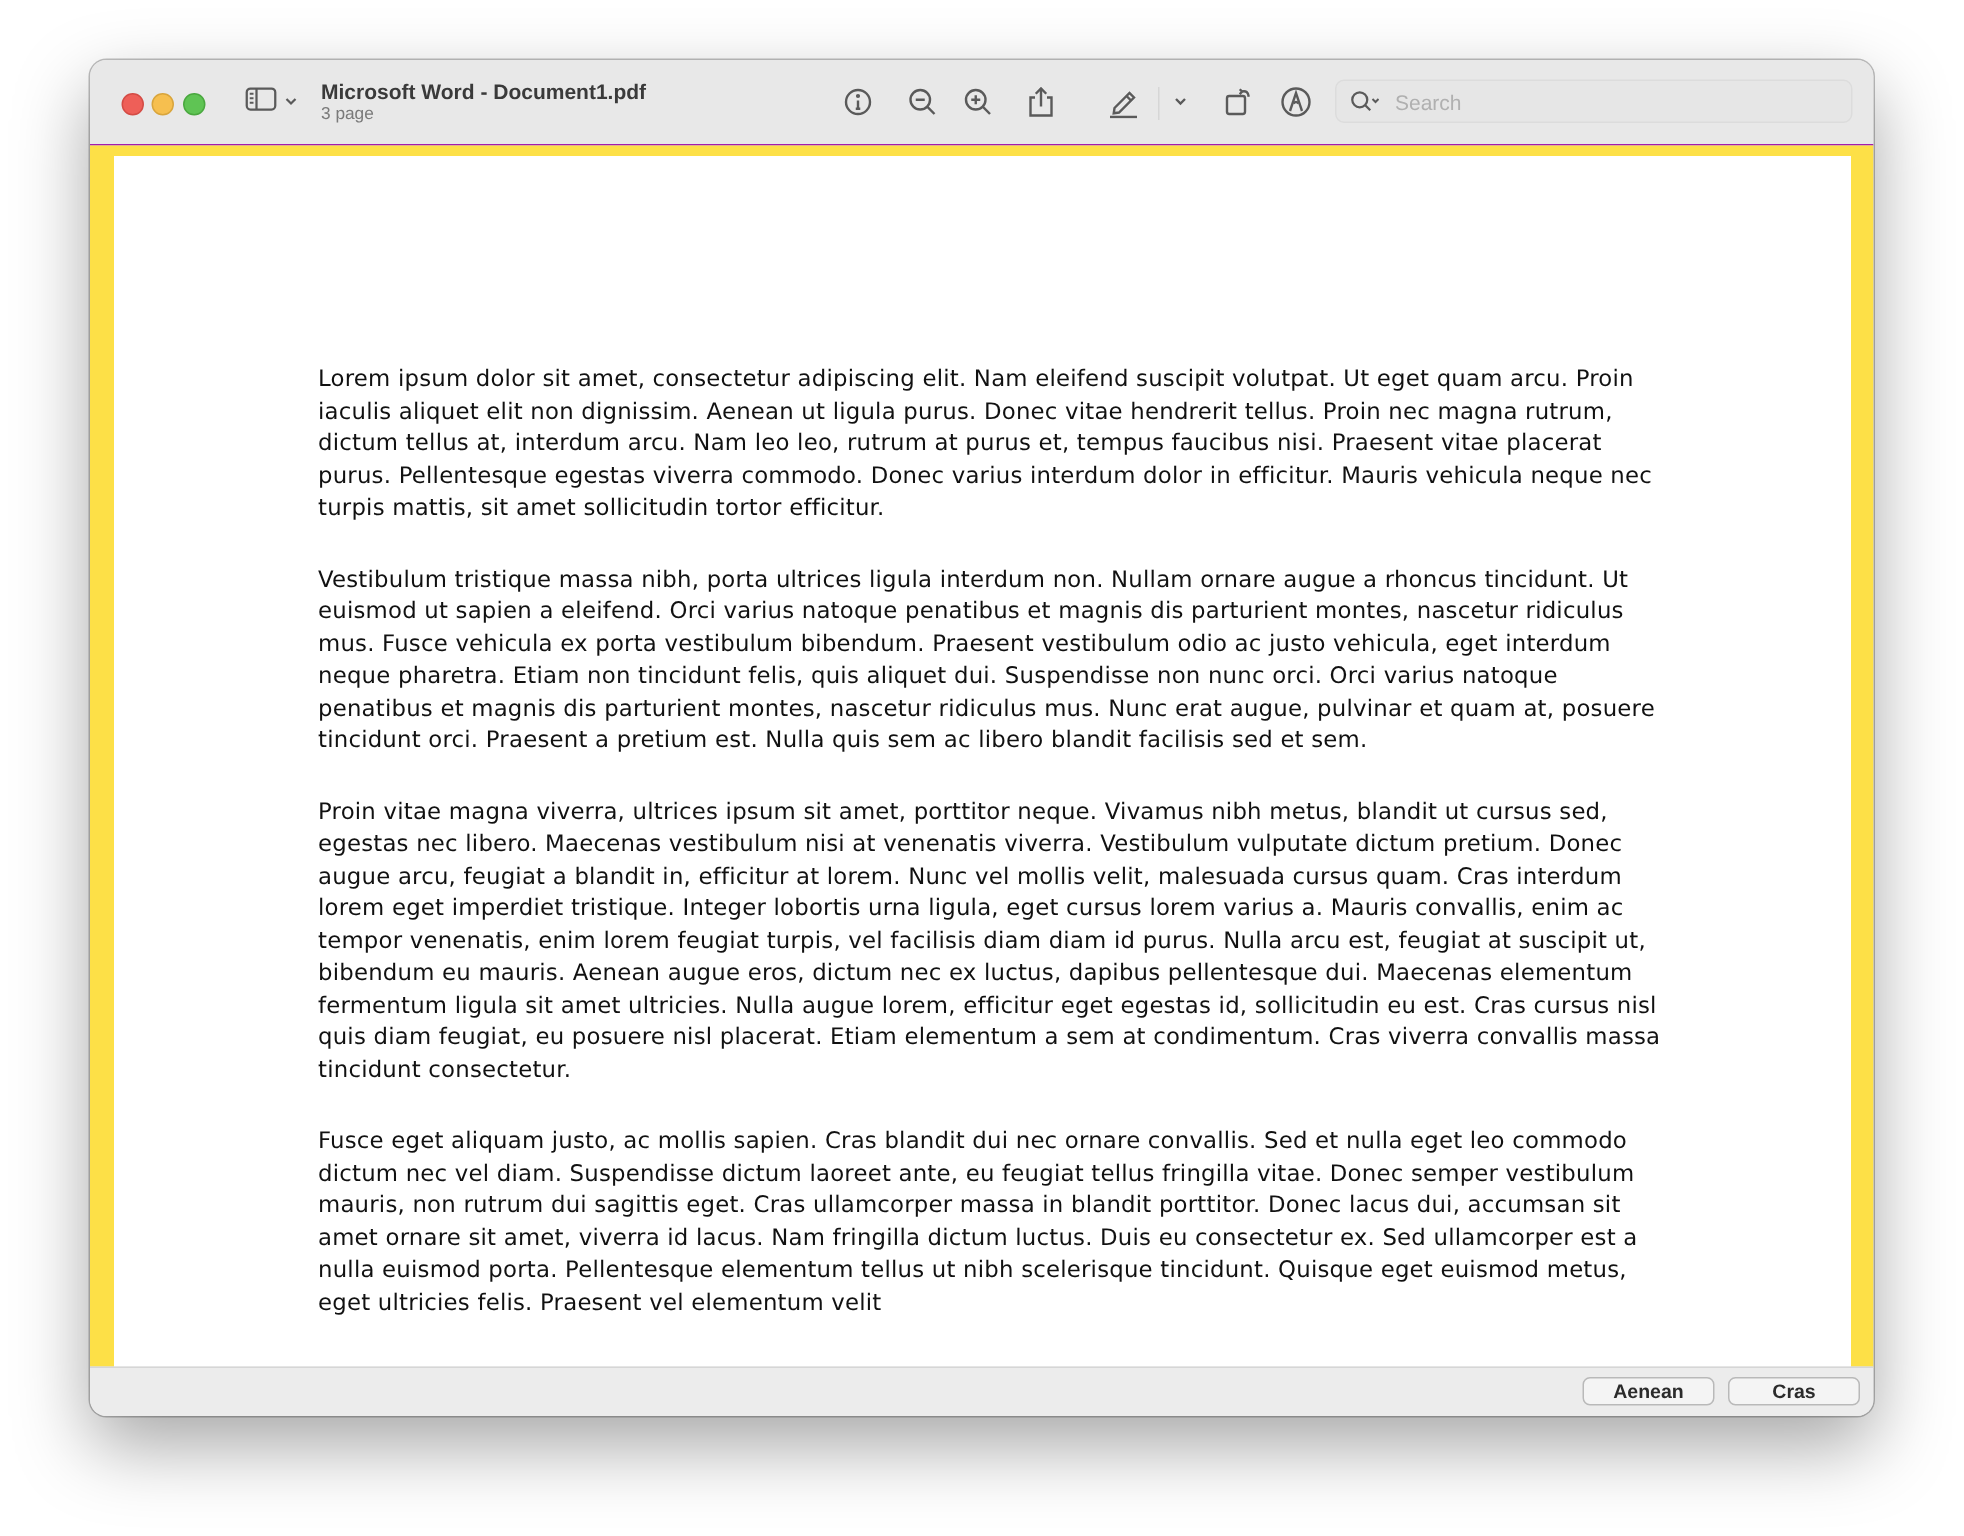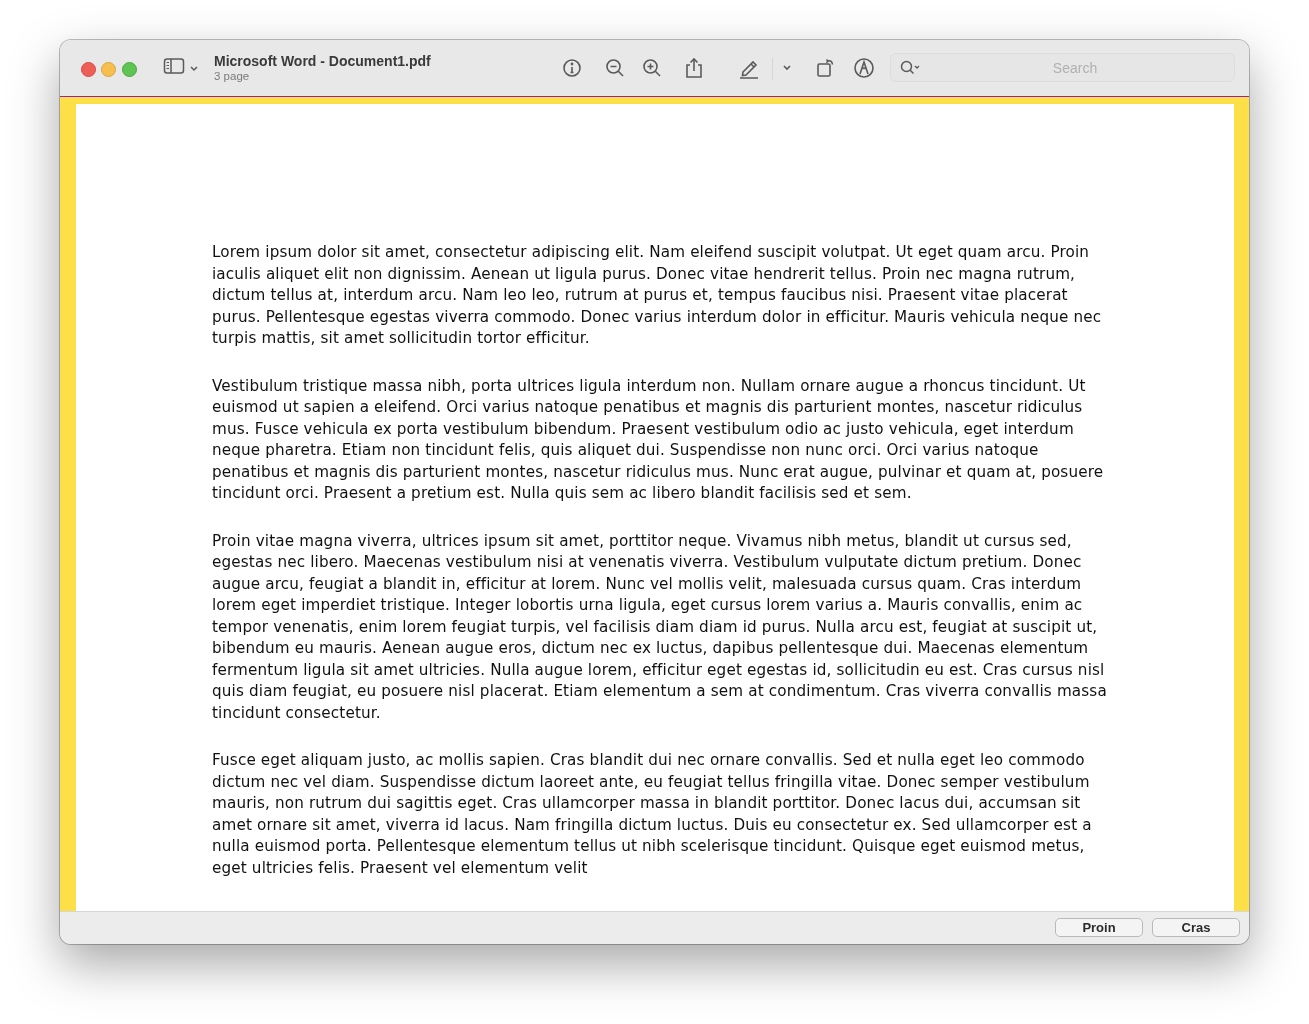--- a/index.html
+++ b/index.html
@@ -28,21 +28,21 @@
   .tool svg { stroke:#5a5a5a; fill:none; stroke-width:1.6; }
   .divider { position:absolute; left:712px; top:18px; width:1px; height:22px; background:#d6d6d6; }
   .search {
     position:absolute; left:830px; top:13px; width:345px; height:29px;
     border:1px solid #dcdcdc; border-radius:6px; background:#e6e6e6; box-sizing:border-box;
     display:flex; align-items:center;
   }
   .search-icon-wrap { margin-left:9px; width:22px; height:18px; display:flex; align-items:center; }
   .search-input {
     border:none; background:transparent; outline:none; font-size:14px; color:#333;
-    margin-left:6px; width:290px; font-family:"Liberation Sans", sans-serif;text-align:center;
+    margin-left:6px; width:290px; font-family:"Liberation Sans", sans-serif;
   }
   .search-input::placeholder { color:#b0b0b0; }
   .viewer {
     position:absolute; left:0; top:57px; right:0; height:815px; background:#fde047; overflow:hidden;
   }
   .page {
     position:absolute; left:16px; top:7px; width:1158px; height:900px; background:#fff;
   }
   .text-body {
     position:absolute; left:136px; top:138px; width:900px;
@@ -168,16 +168,16 @@
       <div class="text-body">
         <p>Lorem ipsum dolor sit amet, consectetur adipiscing elit. Nam eleifend suscipit volutpat. Ut eget quam arcu. Proin iaculis aliquet elit non dignissim. Aenean ut ligula purus. Donec vitae hendrerit tellus. Proin nec magna rutrum, dictum tellus at, interdum arcu. Nam leo leo, rutrum at purus et, tempus faucibus nisi. Praesent vitae placerat purus. Pellentesque egestas viverra commodo. Donec varius interdum dolor in efficitur. Mauris vehicula neque nec turpis mattis, sit amet sollicitudin tortor efficitur.</p>
         <p>Vestibulum tristique massa nibh, porta ultrices ligula interdum non. Nullam ornare augue a rhoncus tincidunt. Ut euismod ut sapien a eleifend. Orci varius natoque penatibus et magnis dis parturient montes, nascetur ridiculus mus. Fusce vehicula ex porta vestibulum bibendum. Praesent vestibulum odio ac justo vehicula, eget interdum neque pharetra. Etiam non tincidunt felis, quis aliquet dui. Suspendisse non nunc orci. Orci varius natoque penatibus et magnis dis parturient montes, nascetur ridiculus mus. Nunc erat augue, pulvinar et quam at, posuere tincidunt orci. Praesent a pretium est. Nulla quis sem ac libero blandit facilisis sed et sem.</p>
         <p>Proin vitae magna viverra, ultrices ipsum sit amet, porttitor neque. Vivamus nibh metus, blandit ut cursus sed, egestas nec libero. Maecenas vestibulum nisi at venenatis viverra. Vestibulum vulputate dictum pretium. Donec augue arcu, feugiat a blandit in, efficitur at lorem. Nunc vel mollis velit, malesuada cursus quam. Cras interdum lorem eget imperdiet tristique. Integer lobortis urna ligula, eget cursus lorem varius a. Mauris convallis, enim ac tempor venenatis, enim lorem feugiat turpis, vel facilisis diam diam id purus. Nulla arcu est, feugiat at suscipit ut, bibendum eu mauris. Aenean augue eros, dictum nec ex luctus, dapibus pellentesque dui. Maecenas elementum fermentum ligula sit amet ultricies. Nulla augue lorem, efficitur eget egestas id, sollicitudin eu est. Cras cursus nisl quis diam feugiat, eu posuere nisl placerat. Etiam elementum a sem at condimentum. Cras viverra convallis massa tincidunt consectetur.</p>
         <p>Fusce eget aliquam justo, ac mollis sapien. Cras blandit dui nec ornare convallis. Sed et nulla eget leo commodo dictum nec vel diam. Suspendisse dictum laoreet ante, eu feugiat tellus fringilla vitae. Donec semper vestibulum mauris, non rutrum dui sagittis eget. Cras ullamcorper massa in blandit porttitor. Donec lacus dui, accumsan sit amet ornare sit amet, viverra id lacus. Nam fringilla dictum luctus. Duis eu consectetur ex. Sed ullamcorper est a nulla euismod porta. Pellentesque elementum tellus ut nibh scelerisque tincidunt. Quisque eget euismod metus, eget ultricies felis. Praesent vel elementum velit</p>
       </div>
     </div>
   </div>
 
   <div class="footer">
-    <div class="btn btn-cancel">Proin</div>
+    <div class="btn btn-cancel">Aenean</div>
     <div class="btn btn-print">Cras</div>
   </div>
 </div>
 
 </body></html>

